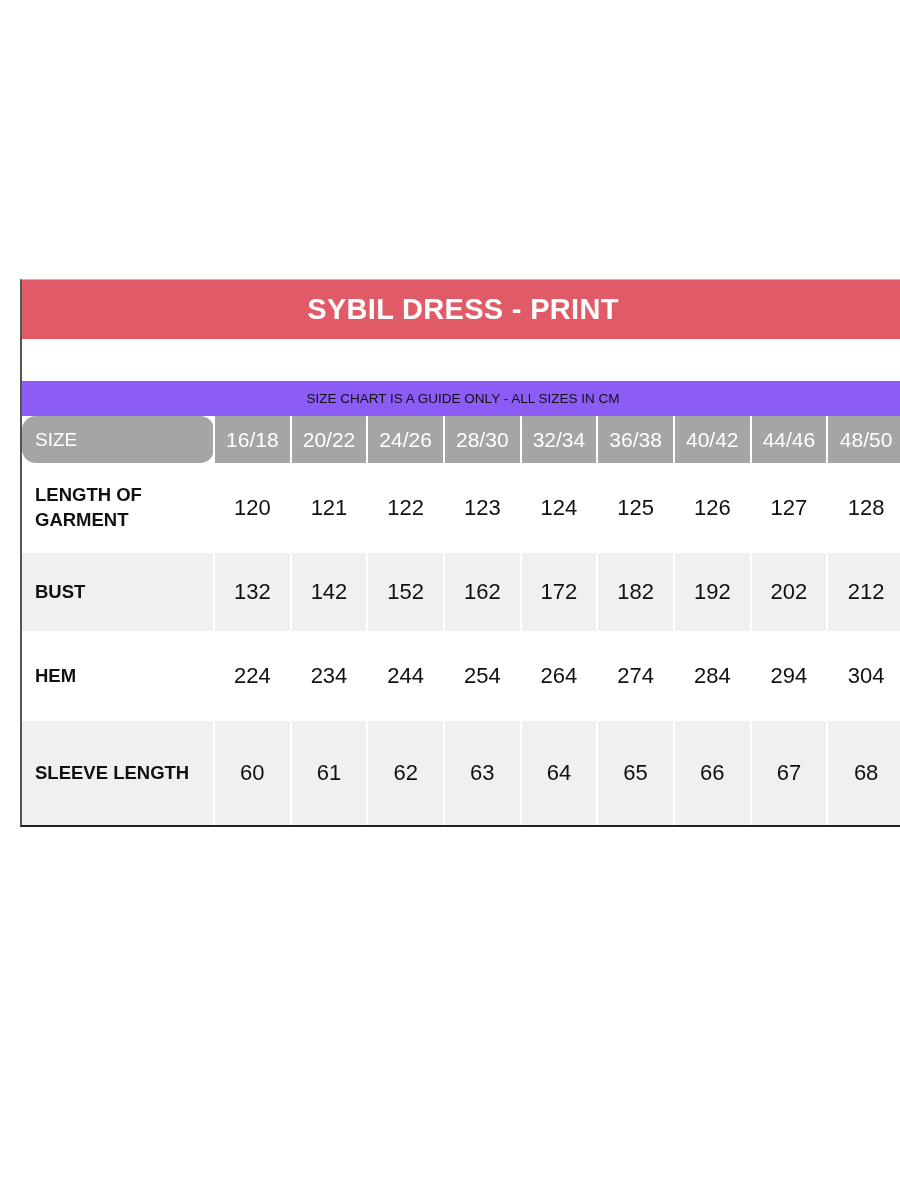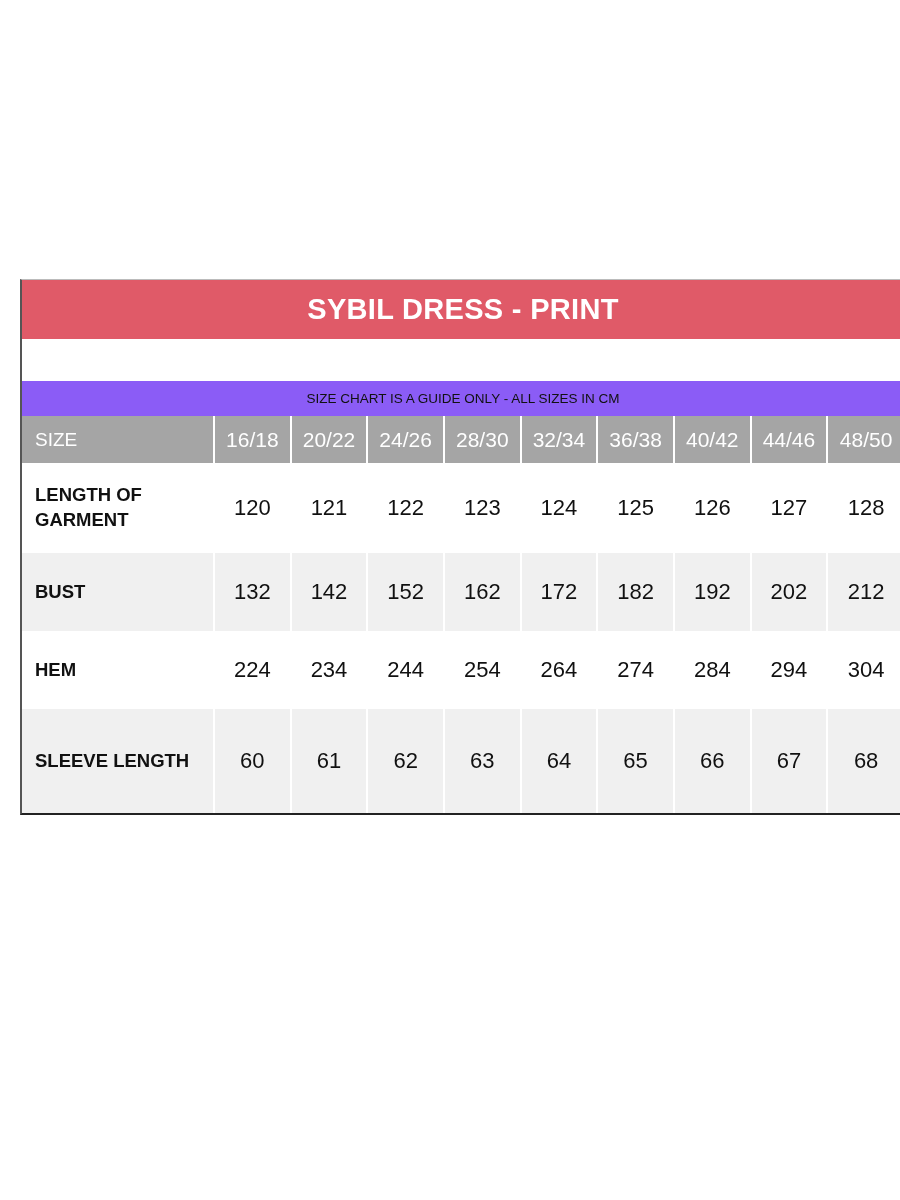--- a/index.html
+++ b/index.html
@@ -20,30 +20,30 @@
       font-size: 13.5px;
       margin-top: 42px;
     }
     table { border-collapse: collapse; width: 100%; table-layout: fixed; }
     col.label-col { width: 192px; }
     th, td { padding: 0; text-align: center; vertical-align: middle; border-left: 2px solid #fff; }
     th:first-child, td:first-child { border-left: none; }
     thead th {
       background: #a5a5a5; color: #fff; font-weight: normal; font-size: 21px; height: 47px;
     }
-    thead th.size-label { text-align: left; padding-left: 13px; font-size: 19px; }
+    thead th.size-label { text-align: left; padding-left: 13px; font-size: 19px; border-radius: 14px; }
     tbody td { font-size: 22px; color: #111; }
     tbody td.row-label { text-align: left; padding-left: 13px; font-weight: bold; font-size: 18.5px; line-height: 1.35; }
     tbody td.row-label .note { display: block; font-weight: normal; font-size: 16px; line-height: 1.3; }
     tbody tr:nth-child(odd) td { background: #ffffff; }
     tbody tr:nth-child(even) td { background: #f0f0f0; }
     tbody tr.r0 td { height: 90px; }
     tbody tr.r1 td { height: 78px; margin-top: 12px; }
     tbody tr.r2 td { height: 80px; }
-    tbody tr.r3 td { height: 78px; }
+    tbody tr.r3 td { height: 90px; }
     tbody tr.r4 td { height: 78px; }
     tbody tr.r5 td { height: 104px; }
   </style>
 </head>
 <body>
 
 <div class="chart">
   <div class="title-bar">
     <span>SYBIL DRESS - PRINT</span>
   </div>

